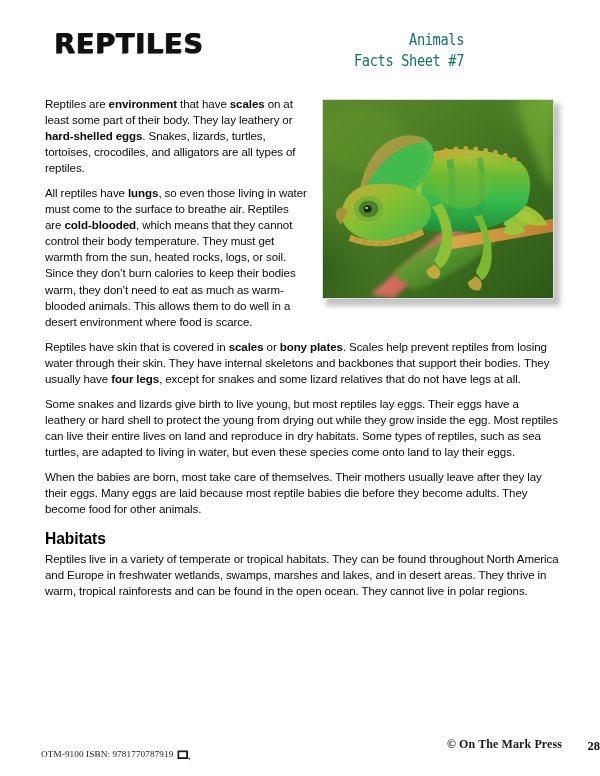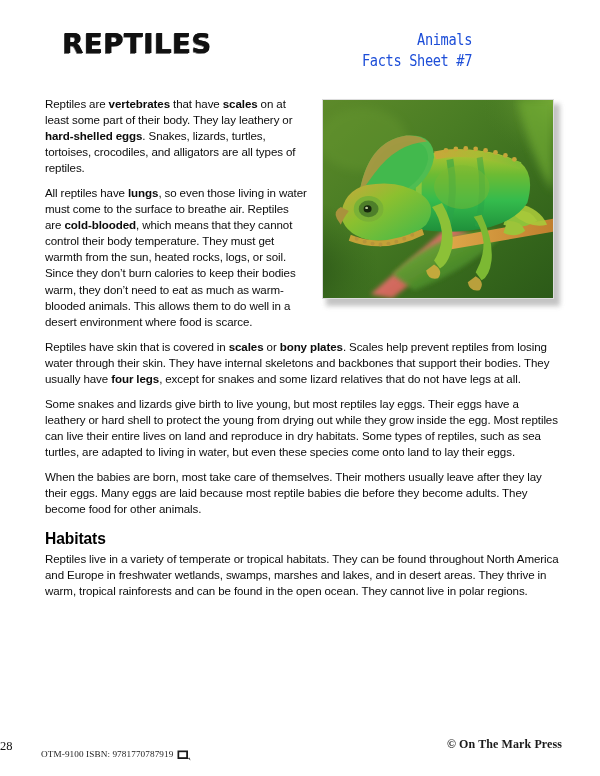--- a/index.html
+++ b/index.html
@@ -18,21 +18,21 @@
 
   .page {
     position: absolute;
     inset: 0;
     background: #ffffff;
   }
 
   
   .header {
     position: absolute;
-    left: 12px;
+    left: 4px;
     top: 0;
     width: 496px;
     height: 92px;
   }
   .doc-title {
     position: absolute;
     left: 50px;
     top: 30px;
     font-family: "DejaVu Sans", sans-serif;
     font-weight: 700;
@@ -48,21 +48,21 @@
       0.4px -0.5px 0 rgba(0,0,0,0.45);
   }
   .header-right {
     position: absolute;
     right: 36px;
     top: 30px;
     text-align: right;
     font-family: "DejaVu Sans Mono", monospace;
     font-size: 15.5px;
     line-height: 1.35;
-    color: #1d4ed8;
+    color: #0f766e;
     letter-spacing: -0.4px;
   }
   .header-right .line {
     display: block;
     transform: scaleX(0.88);
     transform-origin: right center;
     white-space: nowrap;
   }
   .header-right .line-2 {
     font-size: 15.5px;
@@ -159,23 +159,23 @@
     width: 14px;
     height: 11px;
     position: relative;
     top: 1px;
   }
   .footer-page {
     position: absolute;
     left: 0;
     right: 0;
     bottom: 22px;
-    text-align: left;
+    text-align: right;
     font-family: "Liberation Serif", serif;
-    font-weight: 400;
+    font-weight: 700;
     font-size: 12.5px;
     color: #111111;
   }
   .footer-right {
     position: absolute;
     right: 38px;
     bottom: 24px;
     font-family: "Liberation Serif", serif;
     font-weight: 700;
     font-size: 12px;
@@ -319,21 +319,21 @@
           <path d="M112 166 q10 6 4 14 q-10 2 -12 -8 z" fill="#c3a93c"></path>
 
           <path d="M160 116 Q172 142 170 162 Q168 178 160 182 L154 174 Q162 160 162 144 Q160 128 152 118 Z" fill="#7cb933"></path>
           <path d="M154 178 q10 6 4 14 q-10 2 -12 -8 z" fill="#b9a03c"></path>
 
           <path d="M186 122 q14 0 18 10 q-10 8 -22 2 z" fill="#9cc43a"></path>
         </svg>
       </div>
     </div>
 
-    <p class="body-text">Reptiles are <b>vertebrates</b> that have <b>scales</b> on at least some part of their body. They lay leathery or <b>hard-shelled eggs</b>. Snakes, lizards, turtles, tortoises, crocodiles, and alligators are all types of reptiles.</p>
+    <p class="body-text">Reptiles are <b>environment</b> that have <b>scales</b> on at least some part of their body. They lay leathery or <b>hard-shelled eggs</b>. Snakes, lizards, turtles, tortoises, crocodiles, and alligators are all types of reptiles.</p>
     <p class="body-text">All reptiles have <b>lungs</b>, so even those living in water must come to the surface to breathe air. Reptiles are <b>cold-blooded</b>, which means that they cannot control their body temperature. They must get warmth from the sun, heated rocks, logs, or soil. Since they don’t burn calories to keep their bodies warm, they don’t need to eat as much as warm-blooded animals. This allows them to do well in a desert environment where food is scarce.</p>
     <p class="body-text">Reptiles have skin that is covered in <b>scales</b> or <b>bony plates</b>. Scales help prevent reptiles from losing water through their skin.  They have internal skeletons and backbones that support their bodies. They usually have <b>four legs</b>, except for snakes and some lizard relatives that do not have legs at all.</p>
 
     <p class="body-text">Some snakes and lizards give birth to live young, but most reptiles lay eggs. Their eggs have a leathery or hard shell to protect the young from drying out while they grow inside the egg. Most reptiles can live their entire lives on land and reproduce in dry habitats. Some types of reptiles, such as sea turtles, are adapted to living in water, but even these species come onto land to lay their eggs.</p>
     <p class="body-text">When the babies are born, most take care of themselves. Their mothers usually leave after they lay their eggs.  Many eggs are laid because most reptile babies die before they become adults. They become food for other animals.</p>
 
     <h2 class="section-heading spaced">Habitats</h2>
     <p class="body-text">Reptiles live in a variety of temperate or tropical habitats. They can be found throughout North America and Europe in freshwater wetlands, swamps, marshes and lakes, and in desert areas. They thrive in warm, tropical rainforests and can be found in the open ocean. They cannot live in polar regions.</p>
 
   </div>

